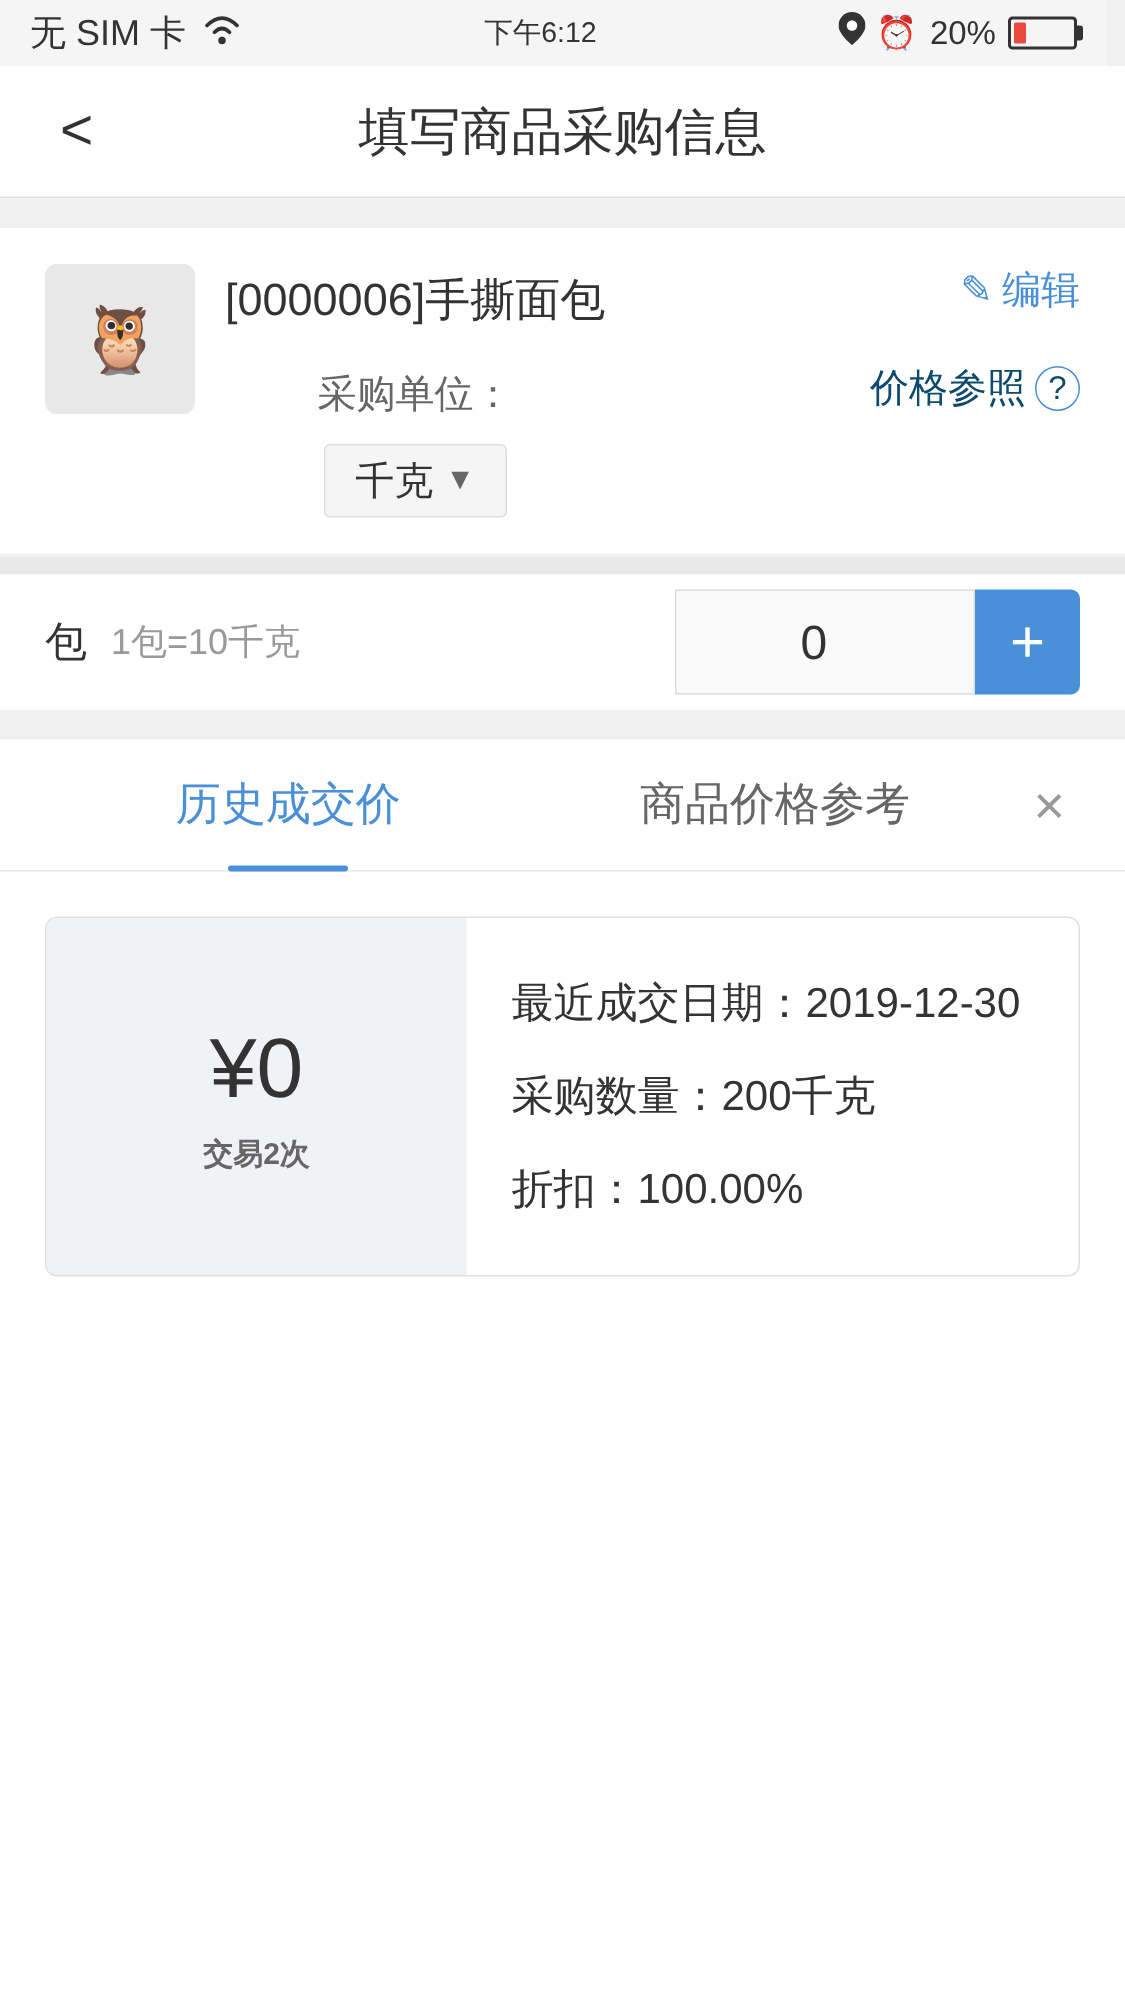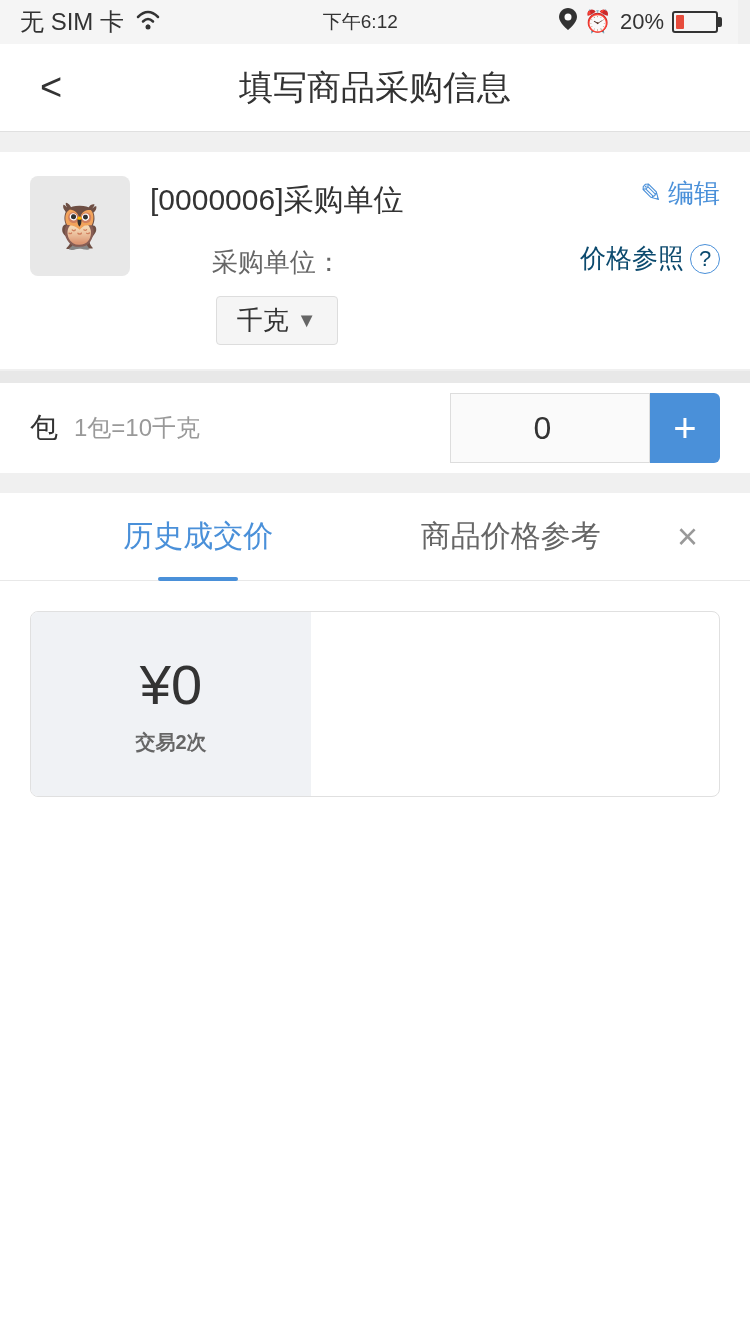--- a/index.html
+++ b/index.html
@@ -239,21 +239,21 @@
 
     
     .tabs-section {
       background: #fff;
       margin-top: 20px;
     }
     .tabs-header {
       display: flex;
       align-items: center;
       border-bottom: 1px solid #e8e8e8;
-      padding: 0 42px;
+      padding: 0 30px;
       position: relative;
       height: 88px;
     }
     .tab-item {
       flex: 1;
       text-align: center;
       font-size: 30px;
       color: #666;
       padding: 24px 0;
       position: relative;
@@ -369,21 +369,21 @@
 </div>
 
 <div class="product-card">
   <div class="product-header">
     <div class="product-left">
       <div class="product-thumb">
         <span class="owl-icon">🦉</span>
       </div>
       <div class="product-info">
         <div class="product-name">
-          <span>[0000006]</span><span>采购单位</span>
+          <span>[0000006]</span><span>手撕面包</span>
         </div>
         <div class="product-unit-row">
           <span class="unit-label">采购单位：</span>
           <div class="unit-select">
             <span>千克</span>
             <span class="unit-arrow">▼</span>
           </div>
         </div>
       </div>
     </div>
@@ -418,17 +418,28 @@
     <div class="tab-item">商品价格参考</div>
     <span class="tab-close">×</span>
   </div>
 
   <div class="tab-content">
     <div class="price-card">
       <div class="price-left-panel">
         <div class="price-amount">¥0</div>
         <div class="price-trades">交易2次</div>
       </div>
+      <div class="price-right-panel">
+        <div class="price-detail-row">
+          <span>最近成交日期：</span><span>2019-12-30</span>
+        </div>
+        <div class="price-detail-row">
+          <span>采购数量：</span><span>200千克</span>
+        </div>
+        <div class="price-detail-row">
+          <span>折扣：</span><span>100.00%</span>
+        </div>
+      </div>
     </div>
   </div>
 </div>
 
 <div class="bottom-space"></div>
 
 </body></html>

